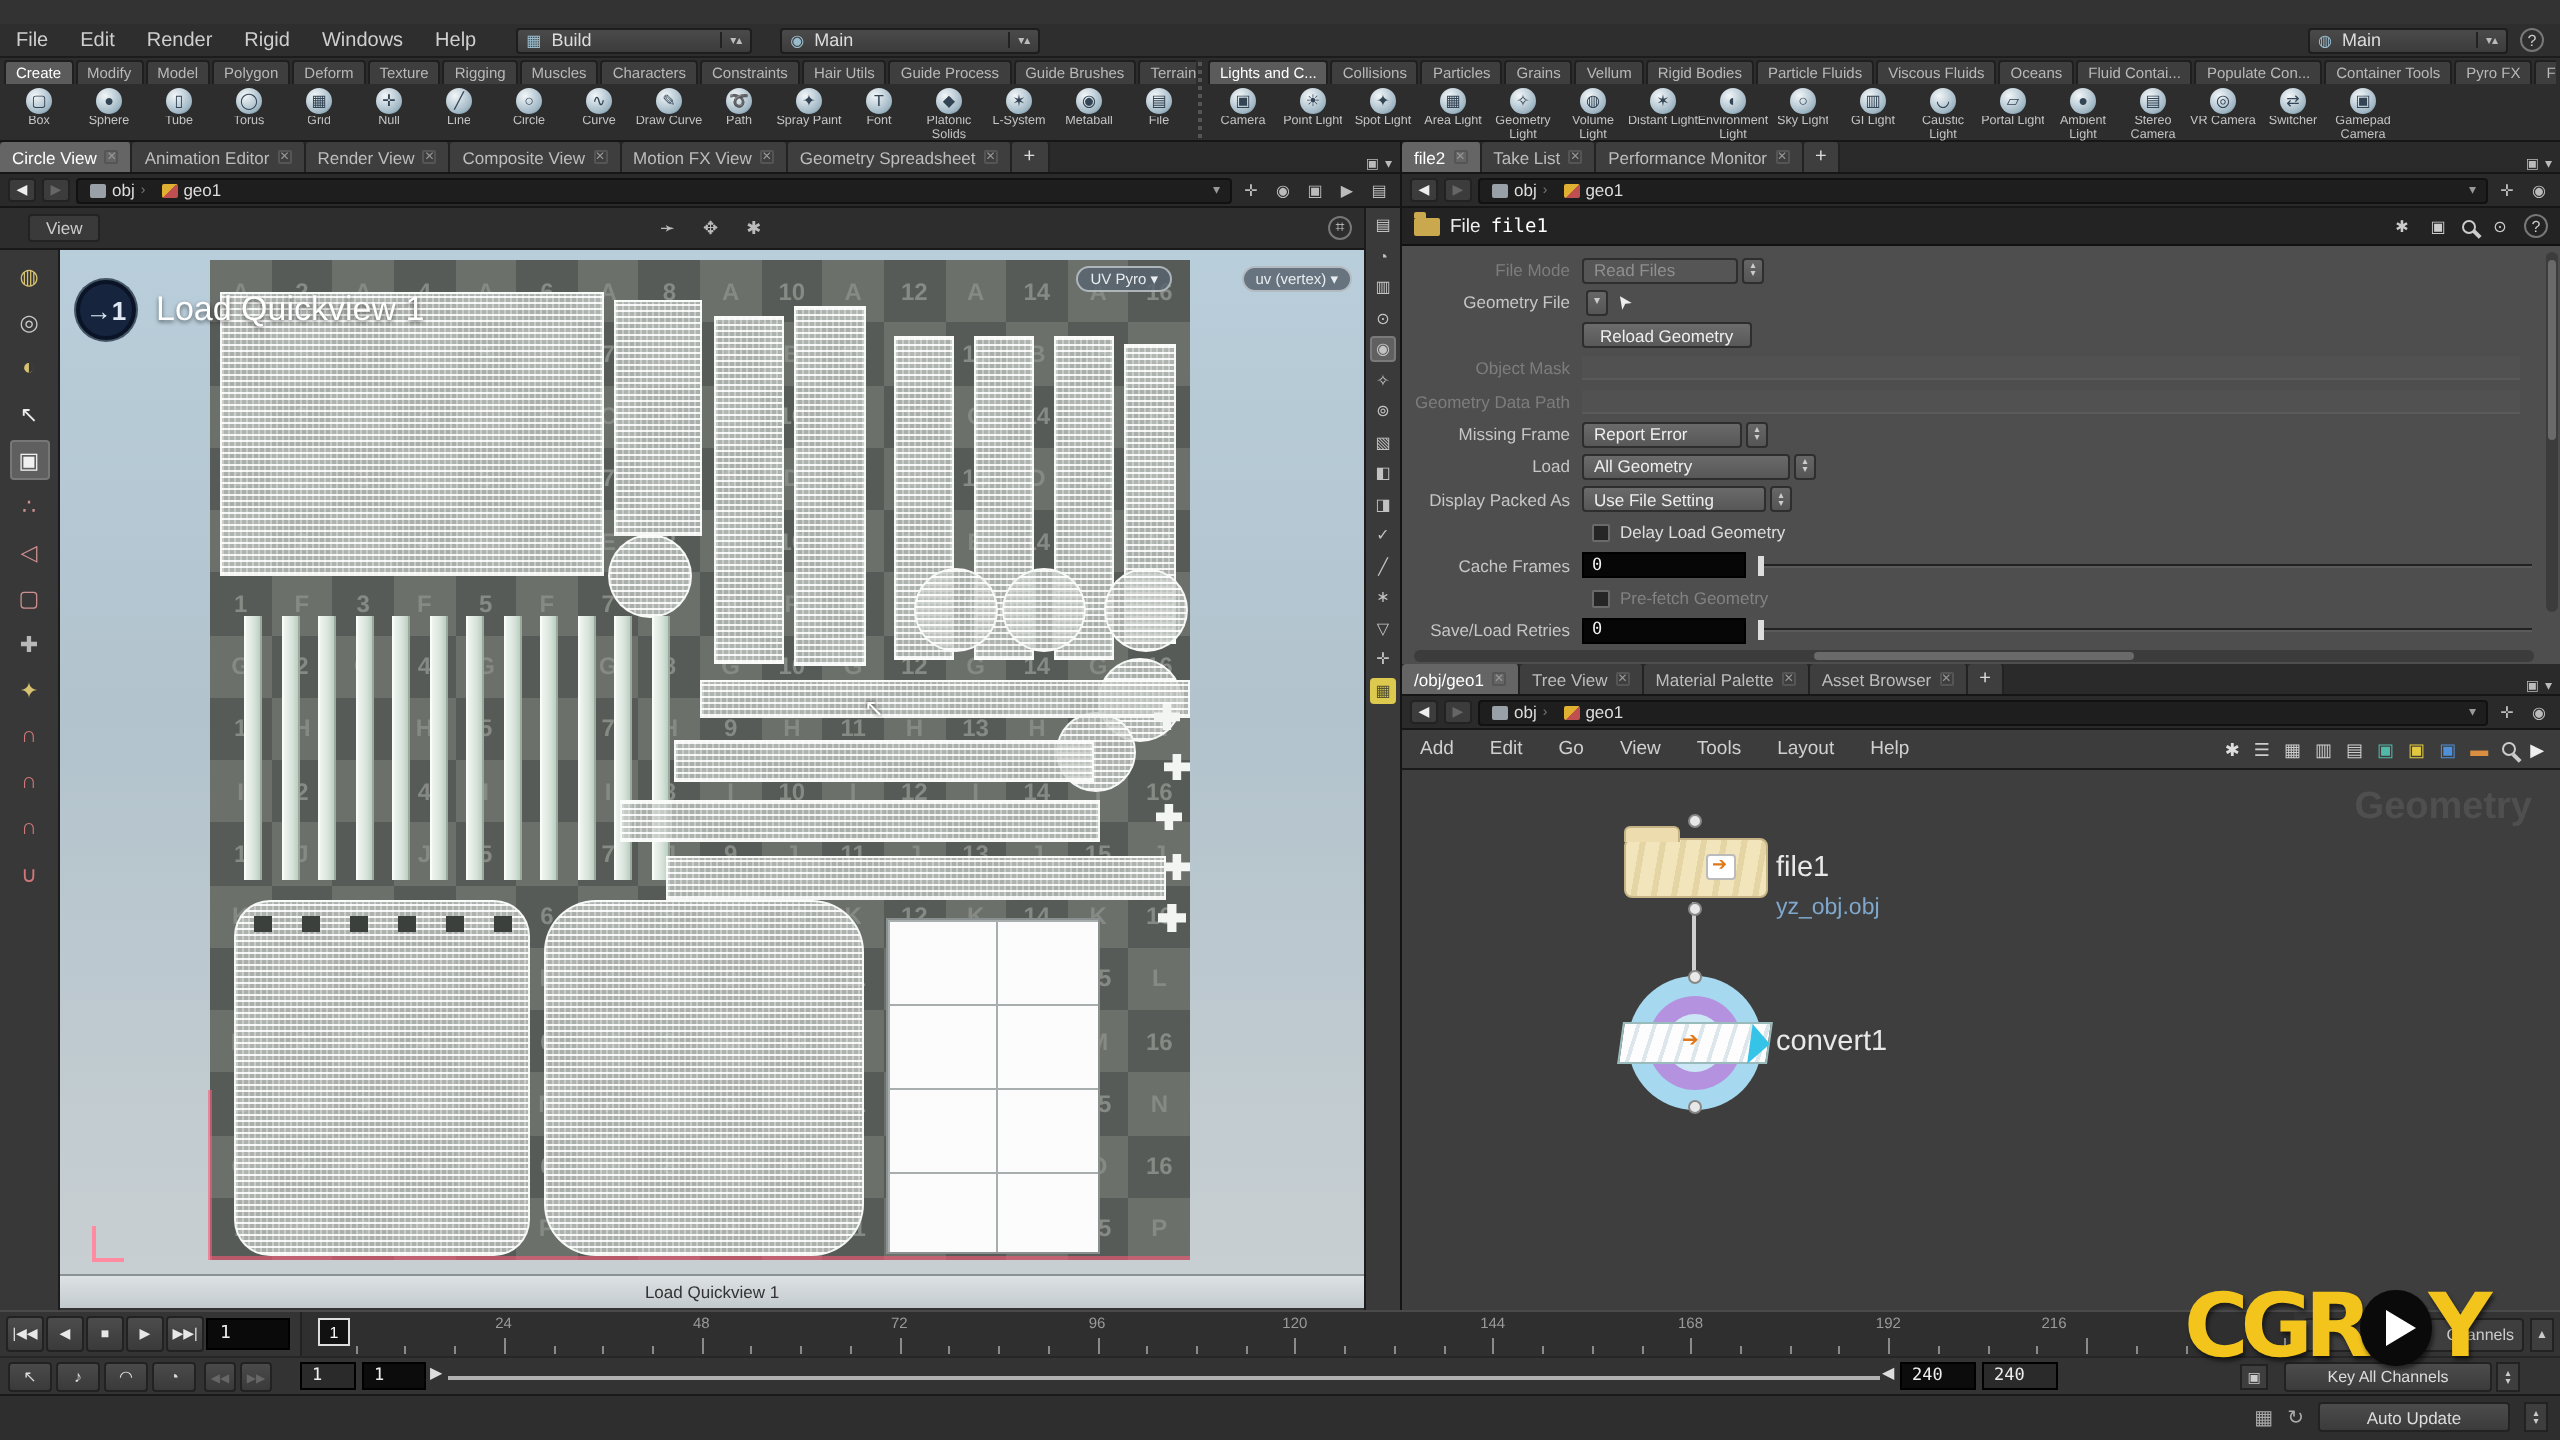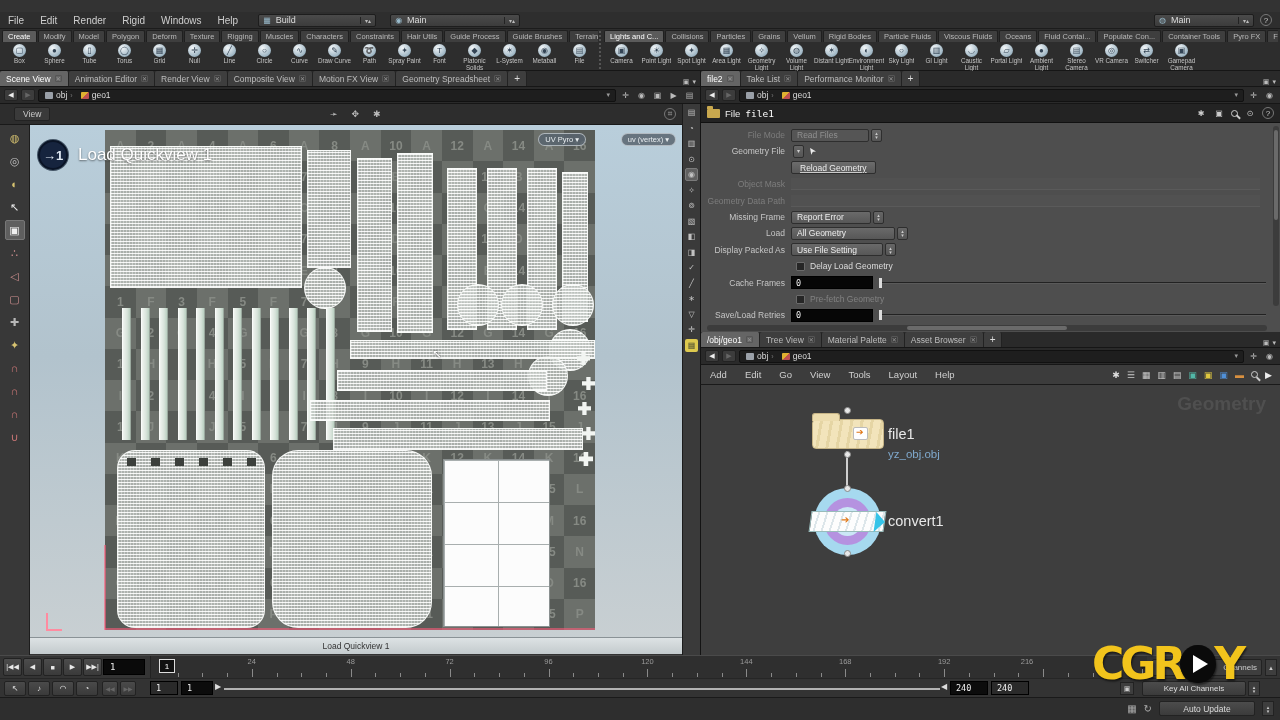--- a/index.html
+++ b/index.html
@@ -384,21 +384,21 @@
         <div class="tool">
           <div class="tico">▣</div>
           <div class="tlab">Gamepad Camera</div>
         </div>
       </div>
     <div id="shelf-div"></div>
   </div>
 
   <div id="lpane-tabs" class="tabrow" style="left:0;top:71px;width:700px">
       <div class="ptab active">
-        <span>Scene View</span>
+        <span>Circle View</span>
         <div class="x">✕</div>
       </div>
       <div class="ptab">
         <span>Animation Editor</span>
         <div class="x">✕</div>
       </div>
       <div class="ptab">
         <span>Render View</span>
         <div class="x">✕</div>
       </div>
@@ -868,21 +868,21 @@
           <div class="pstp">
             <span>▴</span>
             <span>▾</span>
           </div>
         </div>
         <div class="prow" style="top: 39.4px;">
           <div class="plab">Geometry File</div>
           <div class="pstp" style="font-size: 6px;">▾</div>
           <div style="font-size: 9px; color: rgb(238, 238, 238); margin-left: 4px; transform: rotate(-125deg);">➤</div>
         </div>
-        <div class="prow" style="top: 55.8px; text-decoration: underline;">
+        <div class="prow" style="top: 55.8px;">
           <div class="plab"></div>
           <div class="pbtn">Reload Geometry</div>
         </div>
         <div class="prow" style="top: 72.2px;">
           <div class="plab dis">Object Mask</div>
           <div class="pempty"></div>
         </div>
         <div class="prow" style="top: 88.6px;">
           <div class="plab dis">Geometry Data Path</div>
           <div class="pempty"></div>

